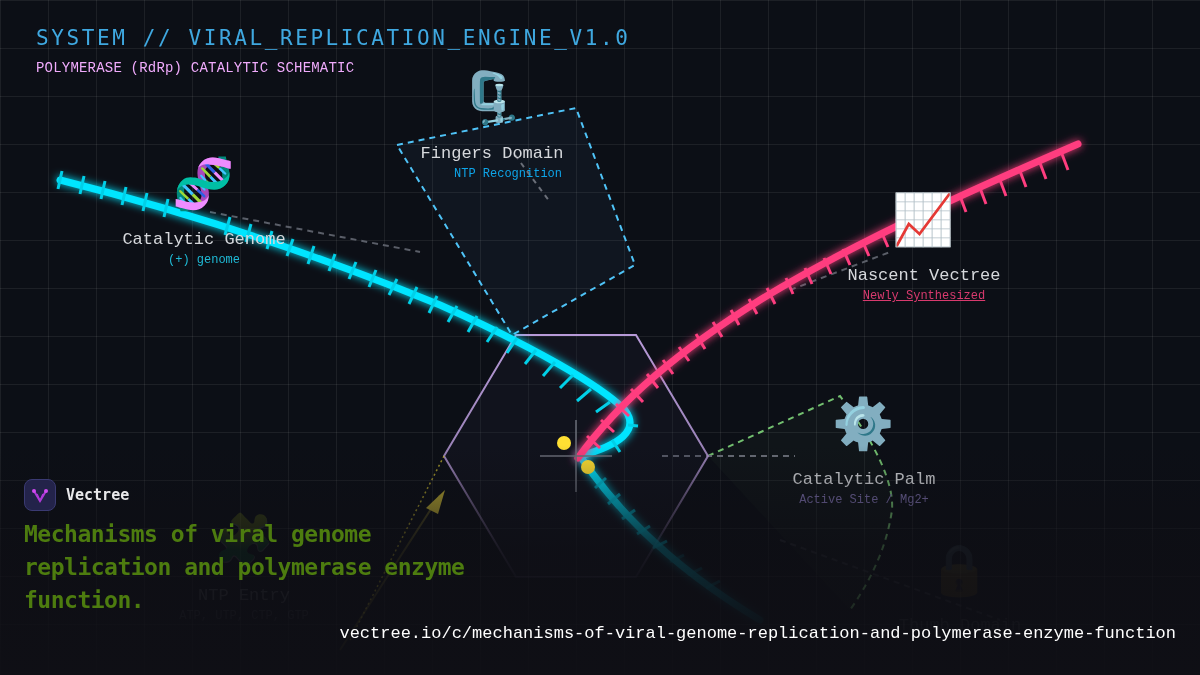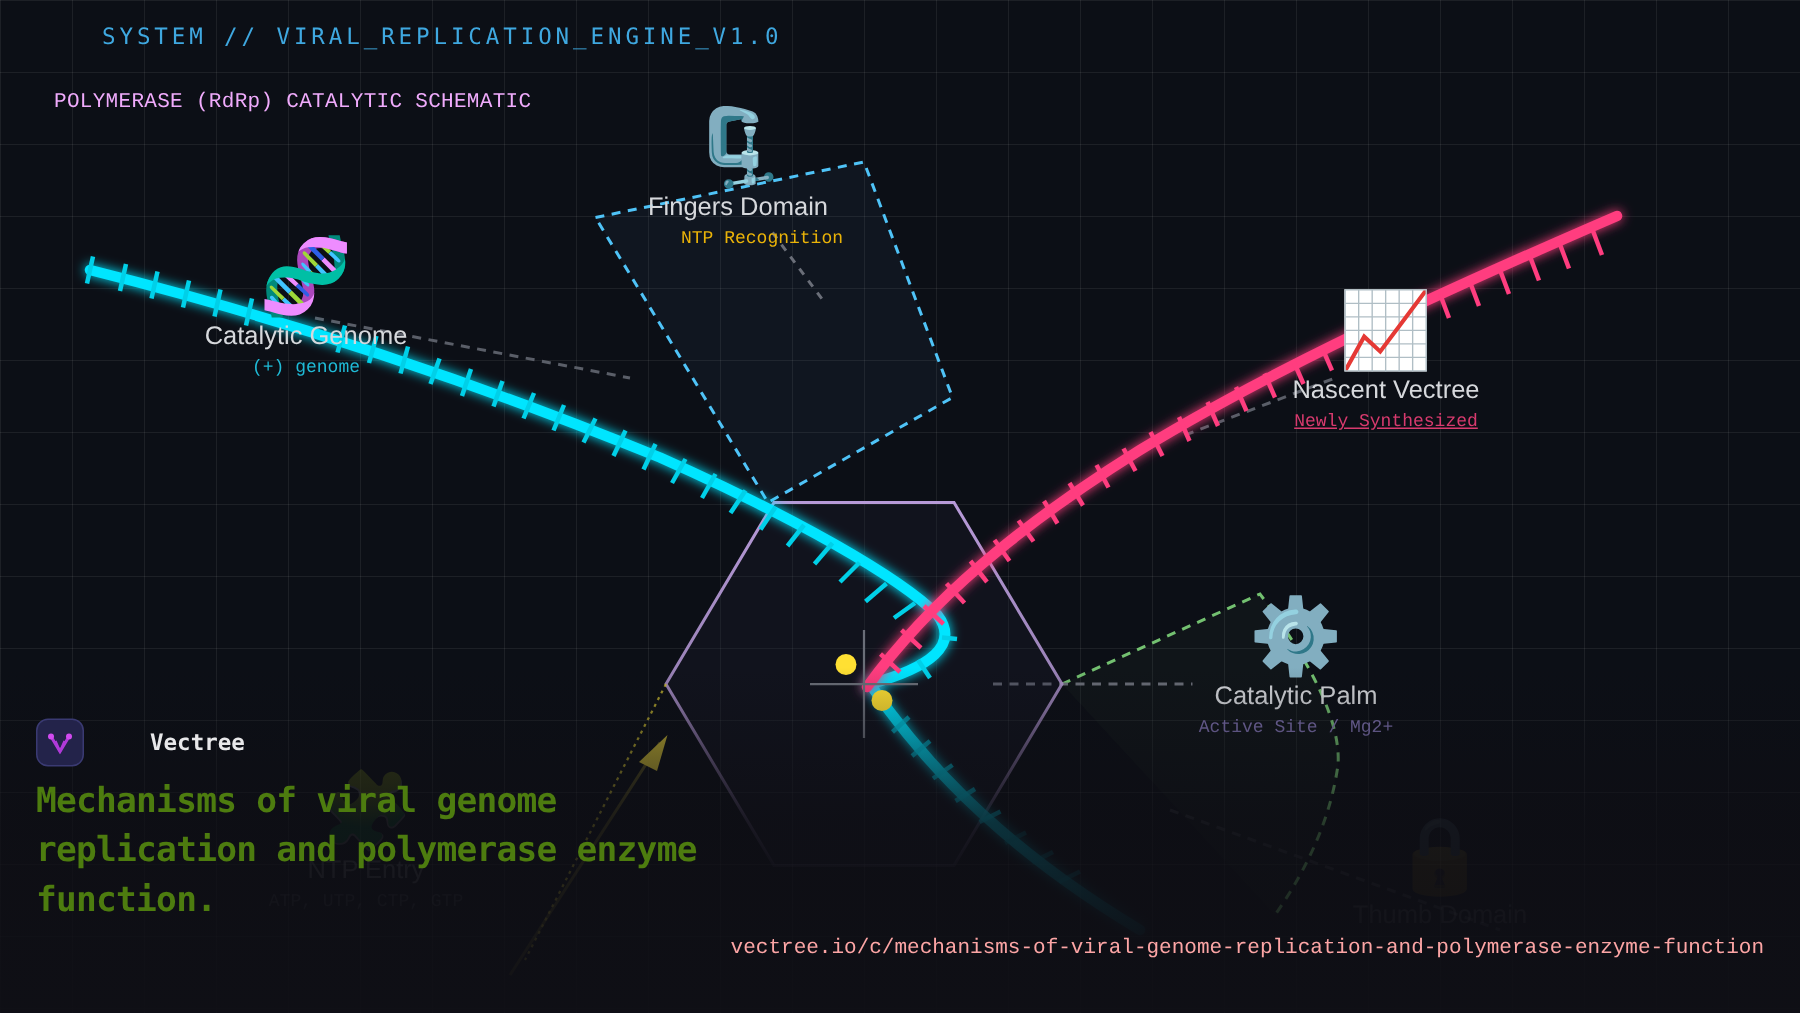--- a/index.html
+++ b/index.html
@@ -3,33 +3,33 @@
 <meta charset="utf-8">
 <style>
   html,body{margin:0;padding:0;}
   body{width:1200px;height:675px;overflow:hidden;background:#0c0f16;position:relative;font-family:"Liberation Sans",sans-serif;}
   .grid{position:absolute;inset:0;
     background-image:
       linear-gradient(to right, rgba(255,255,255,0.07) 1px, transparent 1px),
       linear-gradient(to bottom, rgba(255,255,255,0.07) 1px, transparent 1px);
     background-size:48px 48px;background-position:0 0;}
   svg.scene{position:absolute;left:0;top:0;}
-  .header-title{position:absolute;left:36px;top:15px;font-family:"DejaVu Sans Mono",monospace;font-size:15px;letter-spacing:2.6px;color:#3fa8e0;margin-left:32px;}
+  .header-title{position:absolute;left:36px;top:26px;font-family:"DejaVu Sans Mono",monospace;font-size:21px;letter-spacing:2.6px;color:#3fa8e0;}
   .header-sub{position:absolute;left:36px;top:60px;font-family:"Liberation Mono",monospace;font-size:14px;color:#f0abfc;letter-spacing:0.2px;}
   .label{position:absolute;text-align:center;transform:translateX(-50%);white-space:nowrap;}
   .label .icon{font-size:50px;line-height:56px;display:block;}
-  .label .name{font-family:Liberation Sans, sans-serif;font-size:17px;color:#d6d8dc;margin-top:2px;}
+  .label .name{font-family:Liberation Mono, monospace;font-size:17px;color:#d6d8dc;margin-top:18px;}
   .label .sub{font-family:"Liberation Mono",monospace;font-size:12px;margin-top:4px;}
   .faded{opacity:0.18;}
   .bottom-fade{position:absolute;left:0;right:0;bottom:0;height:230px;background:linear-gradient(to bottom, rgba(12,14,20,0) 0%, rgba(14,14,20,0.75) 45%, rgba(15,15,21,0.95) 100%);pointer-events:none;}
   .brand{position:absolute;left:24px;top:479px;display:flex;align-items:center;gap:10px;}
   .brand-logo{width:32px;height:32px;border-radius:8px;background:#23234a;border:1px solid #3a3a72;display:flex;align-items:center;justify-content:center;box-sizing:border-box;}
-  .brand-name{font-family:"DejaVu Sans Mono",monospace;font-weight:bold;font-size:15px;color:#e8e8ea;margin-left:34px;}
+  .brand-name{font-family:"DejaVu Sans Mono",monospace;font-weight:bold;font-size:15px;color:#e8e8ea;}
   .main-title{position:absolute;left:24px;top:518px;width:480px;font-family:"DejaVu Sans Mono",monospace;font-weight:bold;font-size:23px;line-height:33px;color:#4d7c0f;letter-spacing:-0.5px;}
-  .url{position:absolute;right:24px;top:624px;font-family:"Liberation Mono",monospace;font-size:14px;color:#fca5a5;}
+  .url{position:absolute;right:24px;top:624px;font-family:"Liberation Mono",monospace;font-size:17px;color:#ffffff;}
 </style>
 </head>
 <body>
 
 <div class="grid"></div>
 
 <svg class="scene" width="1200" height="675" viewBox="0 0 1200 675">
   <defs>
     <filter id="glowC" x="-20%" y="-20%" width="140%" height="140%">
       <feGaussianBlur stdDeviation="4" result="b"></feGaussianBlur>
@@ -166,21 +166,21 @@
 
 <div class="label" style="left:204px;top:156px;">
   <span class="icon">🧬</span>
   <div class="name">Catalytic Genome</div>
   <div class="sub" style="color:#1fbad6;">(+) genome</div>
 </div>
 
 <div class="label" style="left:492px;top:70px;">
   <span class="icon">🗜️</span>
   <div class="name">Fingers Domain</div>
-  <div class="sub" style="color:#eab308;padding-left:32px;">NTP Recognition</div>
+  <div class="sub" style="color:#0ea5e9;padding-left:32px;">NTP Recognition</div>
 </div>
 
 <div class="label" style="left:924px;top:192px;">
   <span class="icon">📈</span>
   <div class="name">Nascent Vectree</div>
   <div class="sub" style="color:#d83a6e;text-decoration:underline;">Newly Synthesized</div>
 </div>
 
 <div class="label" style="left:864px;top:396px;">
   <span class="icon">⚙️</span>

